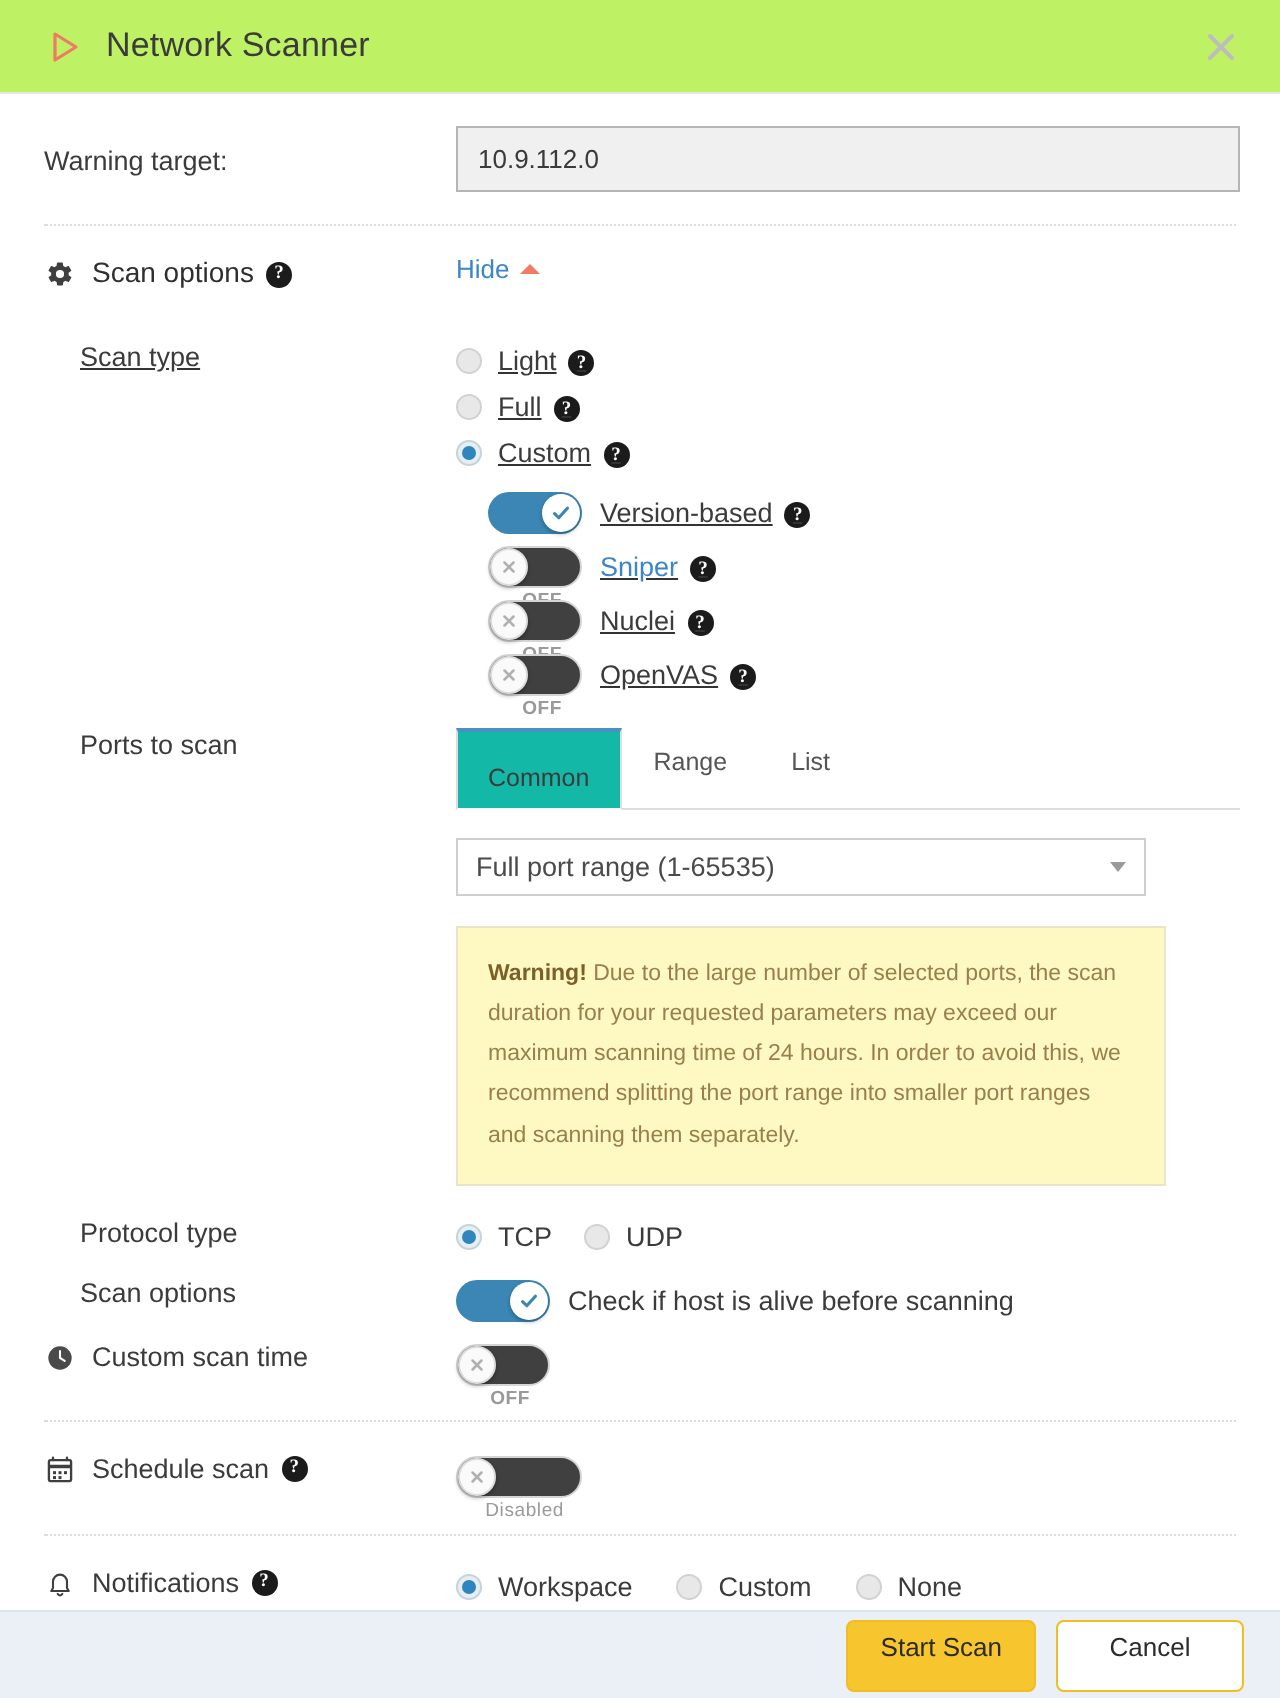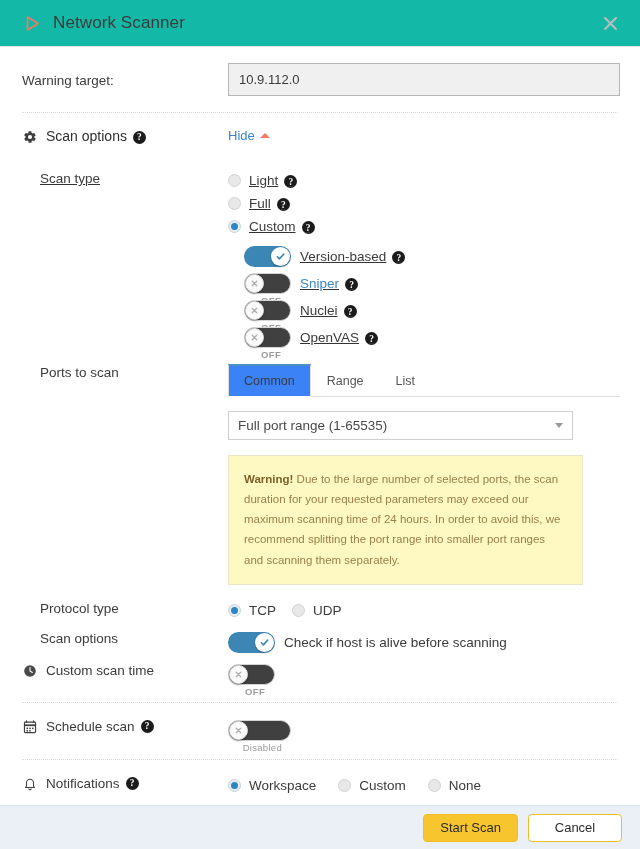--- a/index.html
+++ b/index.html
@@ -11,21 +11,21 @@
     overflow: hidden;
   }
   .app { position: relative; width: 640px; height: 849px; background:#fff; }
 
   
   .header {
     height: 47px;
     display: flex; align-items: center;
     padding: 0 18px 0 22px;
     border-bottom: 1px solid #e6e6e6;
-    background: #14b8a6;
+    background: #bef264;
   }
   .logo-mark { width: 20px; height: 20px; flex: 0 0 20px; margin-right: 11px;
                display: flex; align-items: center; justify-content: center; }
   .title { font-size: 17px; color: #3b3b3b; letter-spacing: .1px; }
   .spacer { flex: 1 1 auto; }
   .close-btn {
     width: 24px; height: 24px; cursor: pointer;
     display: flex; align-items: center; justify-content: center;
     color: #b9b9b9; font-size: 23px; line-height: 1; font-weight: 300;
   }
@@ -106,23 +106,23 @@
   .toggle-text { font-size:13.5px; color:#3b3b3b; }
   .toggle-text.link { color:#3b86c8; cursor:pointer; }
 
   
   .tabs { display:flex; border-bottom:1px solid #dddddd; }
   .tab {
     font-size:12.5px; padding:9px 15px 8px; color:#555; cursor:pointer;
     border:1px solid transparent; position:relative; top:1px; background:transparent;
   }
   .tab.active {
-    color:#3b3b3b; background:#3b82f6;
+    color:#3b3b3b; background:#14b8a6;
     border:1px solid #dddddd; border-bottom-color:#fff; border-top:2px solid #4a90c4;
-    padding-top:8px;
+    padding-top:16px;
   }
 
   
   .select-wrap { position:relative; margin-top:14px; width:345px; }
   .select {
     width:100%; height:29px; border:1px solid #cfcfcf; background:#fff;
     font-size:13.5px; color:#4a4a4a; padding:0 26px 0 9px;
     appearance:none; -webkit-appearance:none; outline:none;
     font-family:"Liberation Sans", sans-serif; cursor:pointer;
   }
@@ -140,21 +140,21 @@
   .warnbox b { color:#7d6028; font-weight:bold; }
 
   
   .footer {
     position:absolute; left:0; right:0; bottom:0; height:44px;
     background:#eaf0f5; border-top:1px solid #dbe3ea;
     display:flex; align-items:center; justify-content:flex-end;
     padding-right:18px; gap:10px;
   }
   .btn {
-    height:28px; min-width:94px; padding:0 16px; font-size:13px; cursor:pointer;
+    height:36px; min-width:94px; padding:0 16px; font-size:13px; cursor:pointer;
     border-radius:4px; font-family:"Liberation Sans", sans-serif; line-height:26px;
     text-align:center;
   }
   .btn-primary { background:#f7c62e; border:1px solid #f0bd22; color:#2b2b2b; }
   .btn-secondary { background:#ffffff; border:1px solid #f0bd22; color:#2b2b2b; }
 </style>
 </head>
 <body>
 
 <div class="app">

